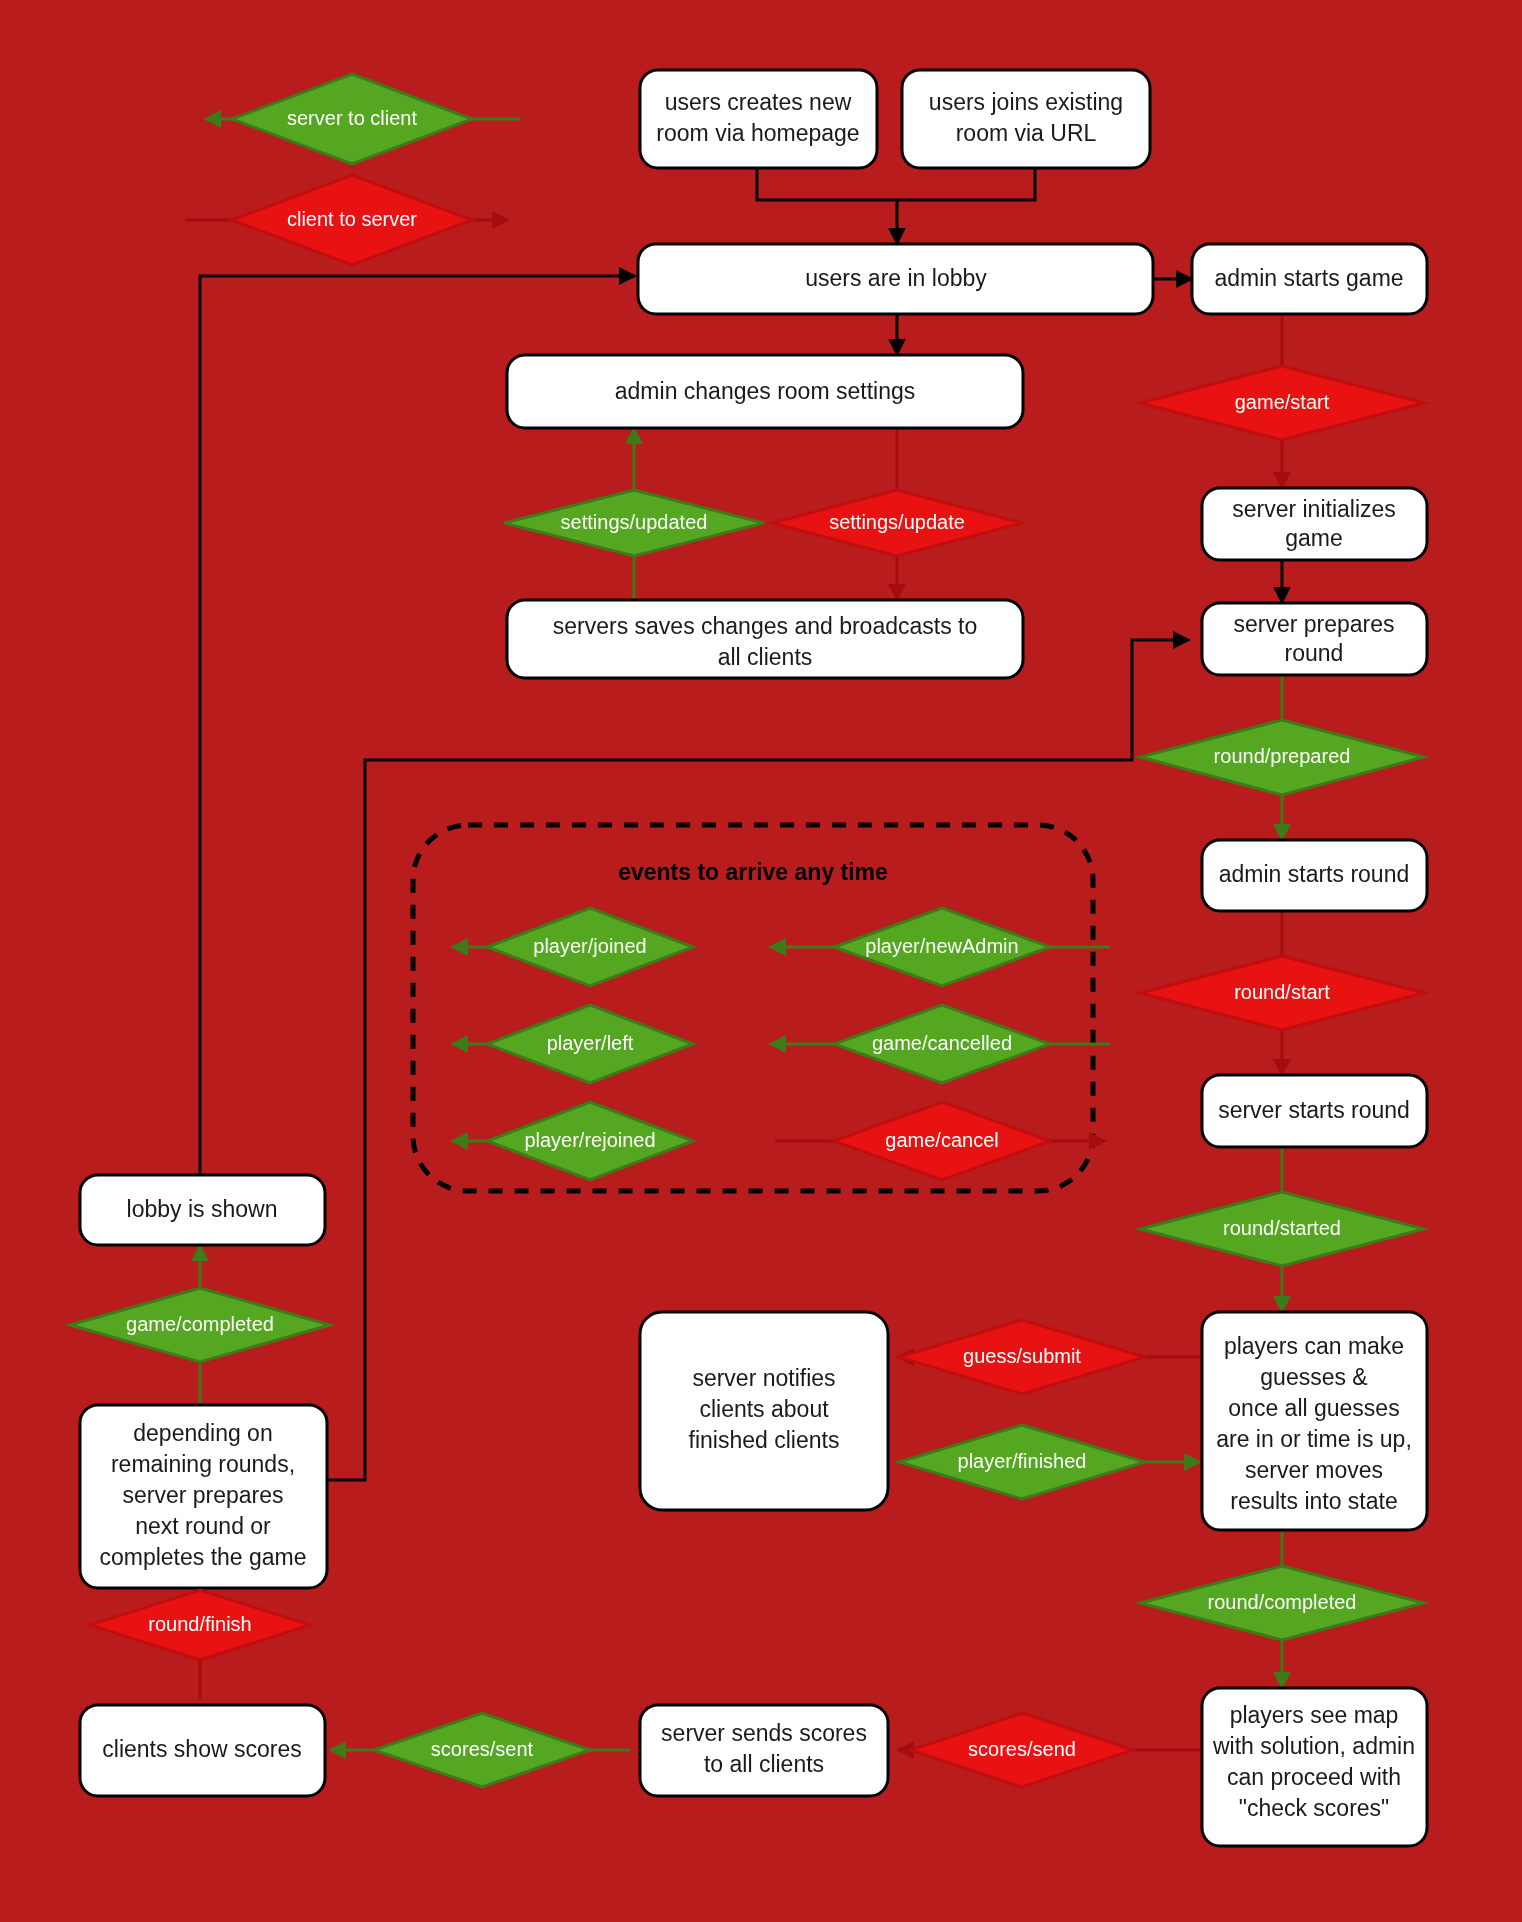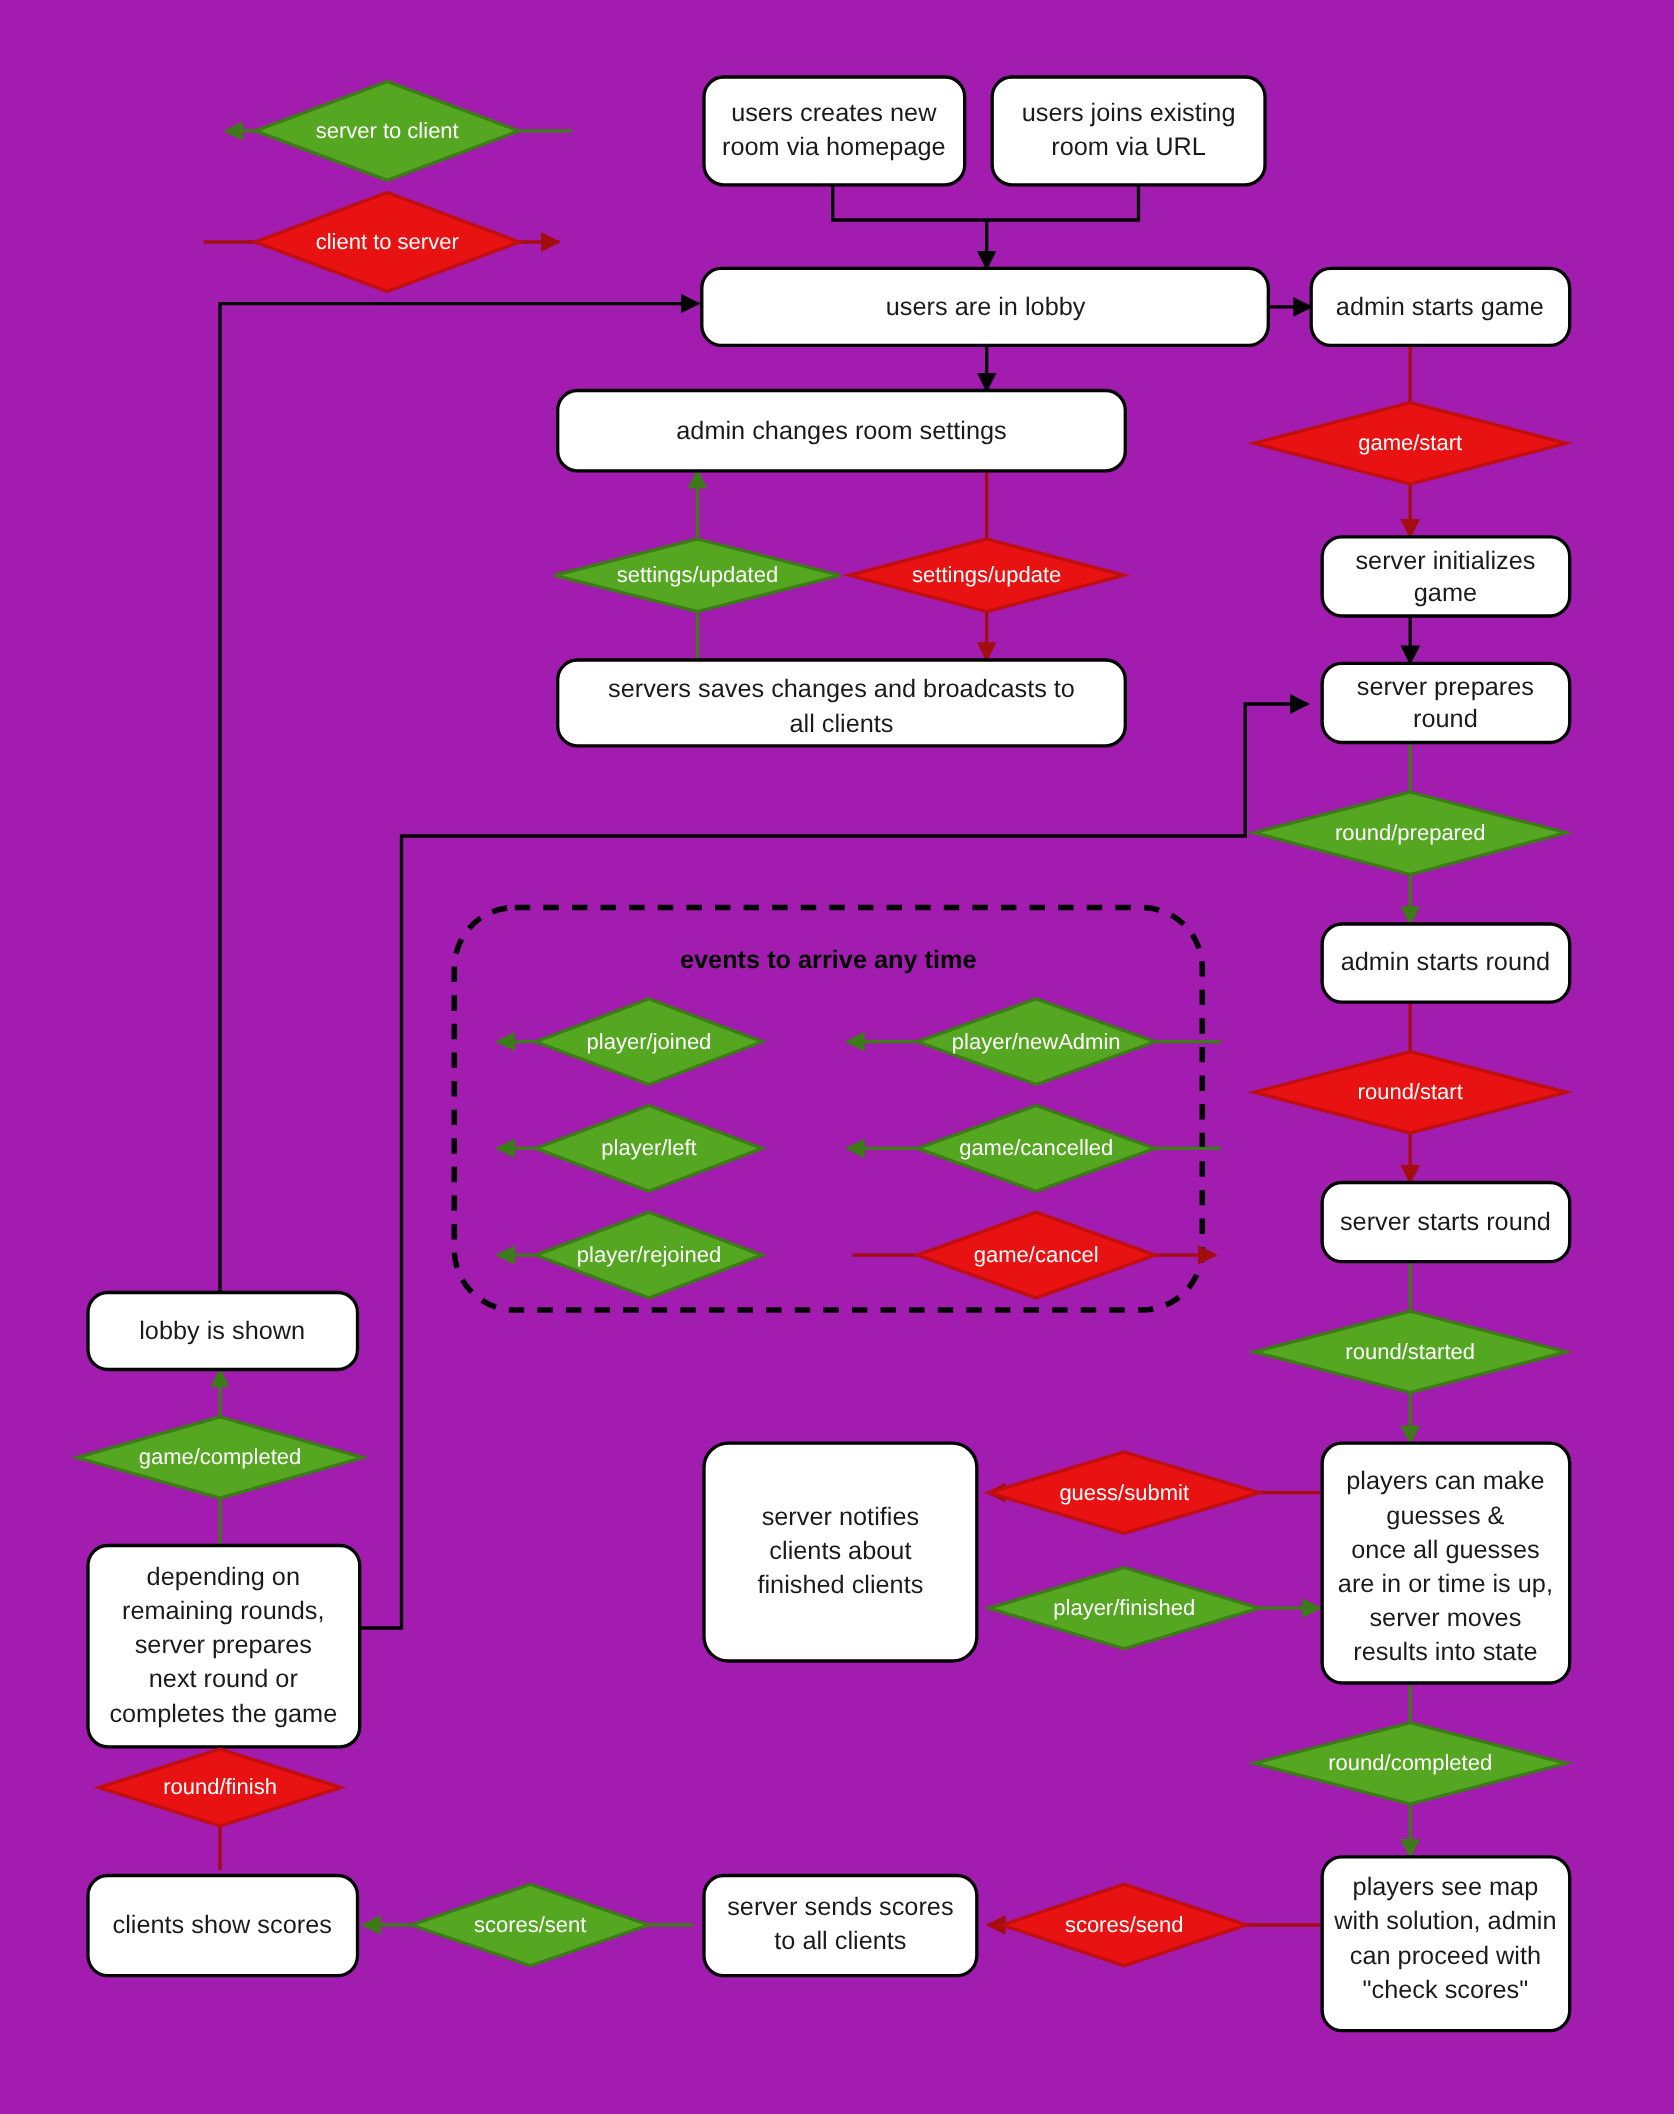--- a/index.html
+++ b/index.html
@@ -4,21 +4,21 @@
 <style>
   html, body {
     margin: 0;
     padding: 0;
     background: #ffffff;
   }
   #diagram-root {
     position: relative;
     width: 1522px;
     height: 1922px;
-    background: #a21caf;
+    background: #b91c1c;
     font-family: "Liberation Sans", sans-serif;
     text-align: right;
   }
   svg#flow {
     position: absolute;
     top: 0; left: 0;
     width: 1522px;
     height: 1922px;
     display: block;
   }

